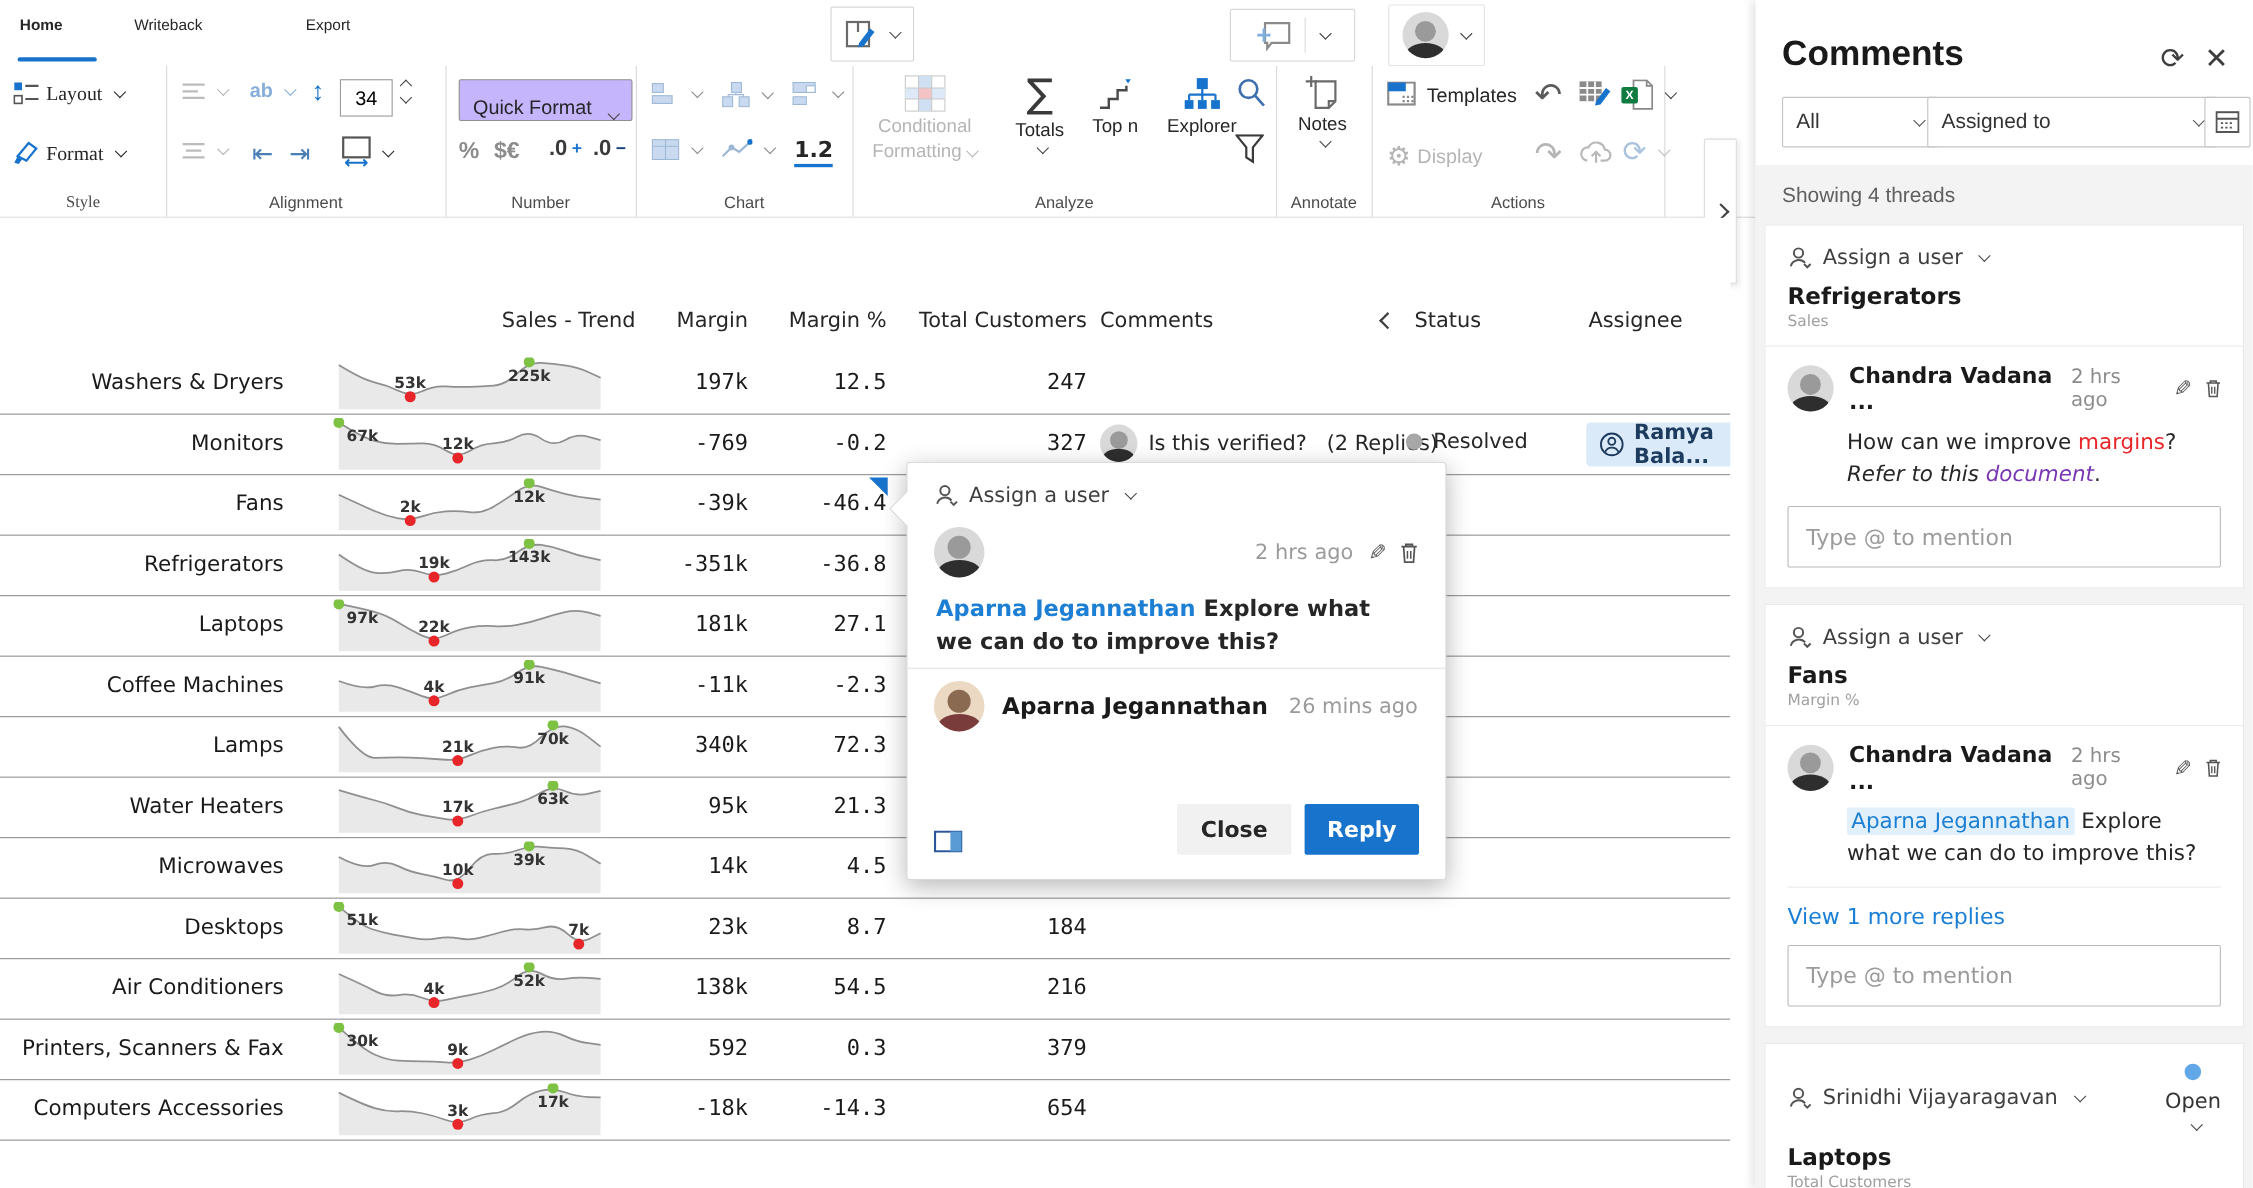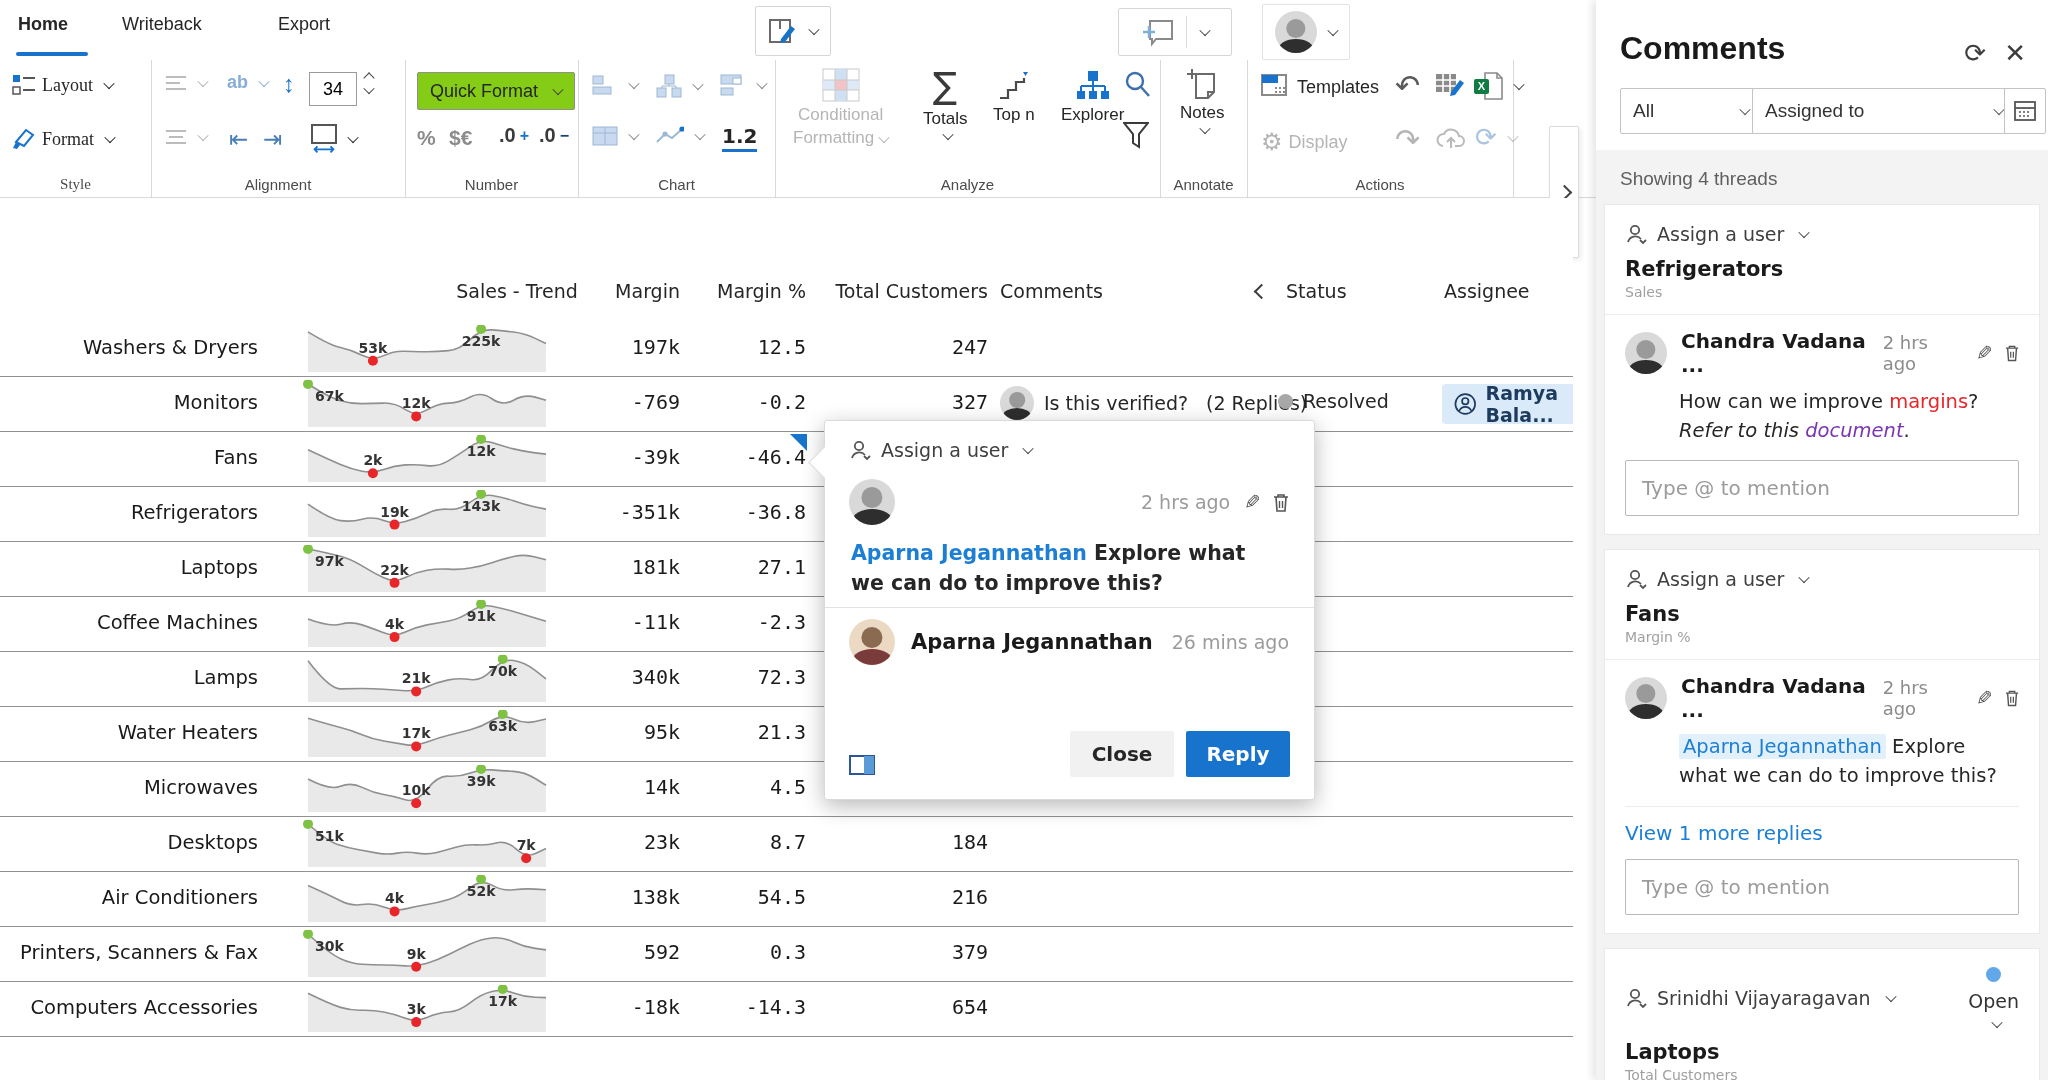--- a/index.html
+++ b/index.html
@@ -8,34 +8,34 @@
 
   
   .chv,.chvu,.chvl,.chvr{display:inline-block;width:9px;height:9px;border-right:2px solid currentColor;border-bottom:2px solid currentColor;transform:rotate(45deg) translate(-1px,-1px);margin-left:6px;vertical-align:middle;}
   .chvu{transform:rotate(-135deg);}
   .chvl{transform:rotate(135deg);}
   .chvr{transform:rotate(-45deg);}
   .sm{width:7px;height:7px;border-width:1.5px;}
 
   
   #ribbon{position:absolute;left:0;top:0;width:1596px;height:197px;background:#fff;border-bottom:1px solid #d9d9d9;}
-  .tab{position:absolute;top:14px;font-size:18px;color:#262626;cursor:pointer;}
+  .tab{position:absolute;top:14px;font-size:14px;color:#262626;cursor:pointer;}
   .tab.active{font-weight:bold;}
   #tab-underline{position:absolute;left:16px;top:52px;width:72px;height:4px;background:#1873cc;border-radius:2px;}
   .topbtn{position:absolute;border:1px solid #d6d6d6;background:#fff;border-radius:2px;display:flex;align-items:center;justify-content:center;gap:6px;}
   #ribbon-body{position:absolute;left:0;top:60px;width:1596px;height:137px;}
   .rgroup{position:absolute;top:0;height:137px;border-right:1px solid #d9d9d9;}
   .glabel{position:absolute;bottom:4px;left:0;right:0;text-align:center;font-size:15px;color:#4b4b4b;}
   .rc{position:absolute;display:flex;align-items:center;gap:6px;font-size:18px;color:#262626;white-space:nowrap;}
   .dis{color:#b5b5b5!important;}
   .bluish{color:#86aed8!important;}
   .numin{width:46px;height:32px;border:1px solid #9a9a9a;font-size:18px;text-align:center;font-family:"Liberation Sans",sans-serif;padding:0;}
   .spin{display:inline-flex;flex-direction:column;gap:4px;color:#444;}
   .bigicon{display:flex;flex-direction:column;align-items:center;gap:3px;font-size:17px;}
-  .qf{border:1px solid #8f8f8f;background:#84cc16;height:36px;padding:0 12px;display:flex;align-items:center;font-size:18px;border-radius:2px;}
+  .qf{border:1px solid #8f8f8f;background:#c4b5fd;height:36px;padding:0 12px;display:flex;align-items:flex-end;font-size:18px;border-radius:2px;}
   .numfmt{font-size:21px;color:#8c8c8c;font-weight:bold;}
   .dot0{color:#3a3a3a;font-weight:bold;font-size:20px;}
   .sup{color:#1873cc;font-weight:bold;font-size:16px;vertical-align:super;}
   .supm{color:#16437a;font-weight:bold;font-size:16px;vertical-align:super;}
   #expand-col{position:absolute;left:1549px;top:66px;width:28px;height:130px;border:1px solid #dcdcdc;border-radius:2px;background:#fff;box-shadow:2px 2px 5px rgba(0,0,0,.08);display:flex;align-items:center;justify-content:center;color:#444;}
 
   
   #tablewrap{position:absolute;left:0;top:198px;width:1573px;height:882px;overflow:hidden;background:#fff;}
   .th{position:absolute;top:82px;font-family:"DejaVu Sans",sans-serif;font-size:19px;color:#262626;}
   #rows{position:absolute;left:0;top:124px;width:1573px;}

